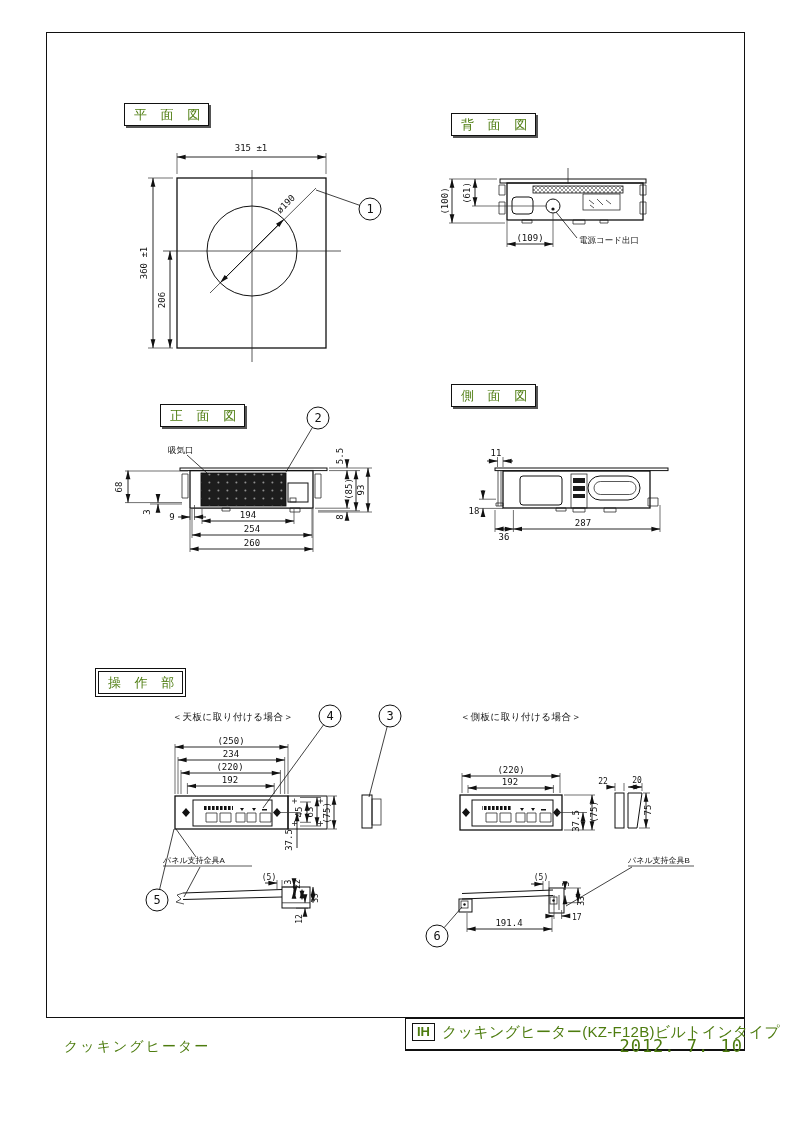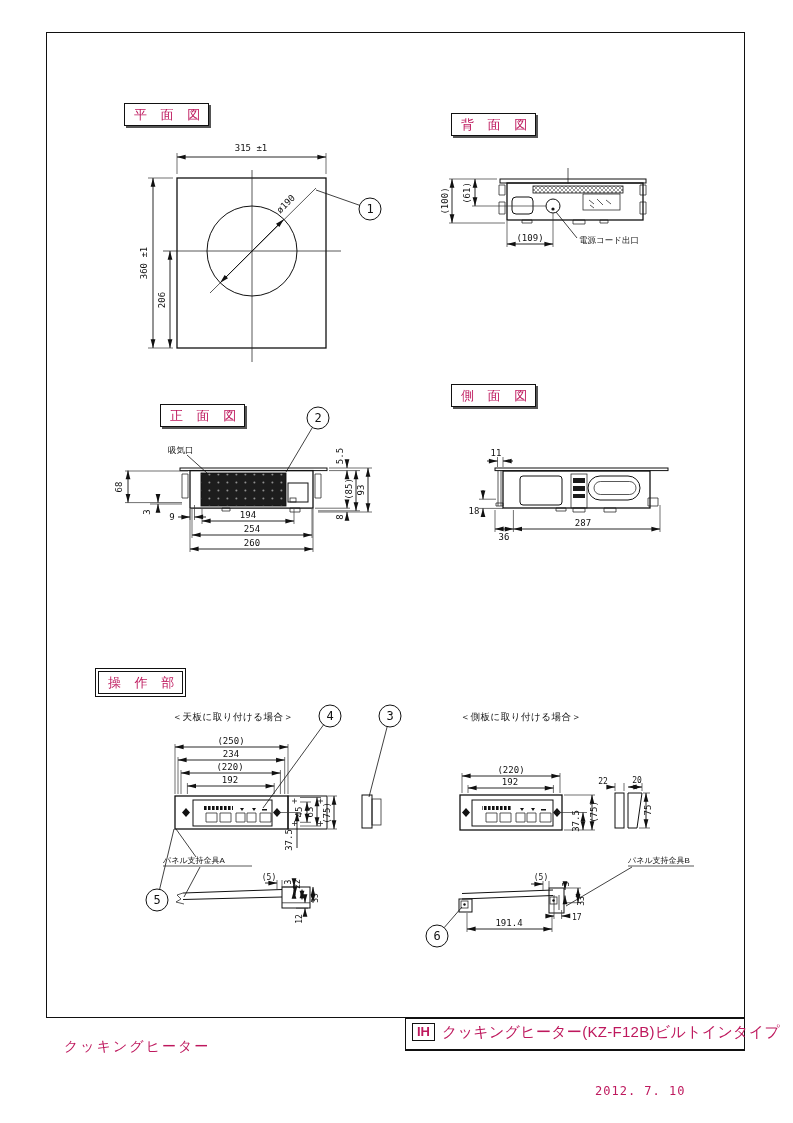--- a/index.html
+++ b/index.html
@@ -1,17 +1,17 @@
 <!DOCTYPE html>
 <html><head>
 <meta charset="utf-8">
 <style>
   html,body{margin:0;padding:0;background:#eee;}
   #page{position:relative;width:793px;height:1123px;background:#fff;overflow:hidden;
-        font-family:"Liberation Sans",sans-serif;color:#be185d;}
+        font-family:"Liberation Sans",sans-serif;color:#4d7c0f;}
   #frame{position:absolute;left:46px;top:32px;width:697px;height:984px;border:1.6px solid #111;}
   .sec-label{position:absolute;background:#fff;border:1.7px solid #111;box-shadow:2px 2px 0 0 #555;
              font-size:13px;letter-spacing:5px;padding:4px 3px 4px 9px;line-height:1;}
   .sec-label.dbl{box-shadow:none;outline:1.4px solid #111;outline-offset:2px;}
   svg text{fill:#111;}
   .dt{font-family:"DejaVu Sans Mono",monospace;font-size:9px;text-anchor:middle;}
   .dts{font-family:"DejaVu Sans Mono",monospace;font-size:8px;text-anchor:middle;}
   .jt{font-family:"Liberation Sans",sans-serif;font-size:8.5px;}
   .cap{font-family:"Liberation Sans",sans-serif;font-size:9.5px;text-anchor:middle;letter-spacing:0.5px;}
   .bal{font-family:"DejaVu Sans Mono",monospace;font-size:12px;text-anchor:middle;}
@@ -20,22 +20,22 @@
   .thin{fill:none;stroke:#222;stroke-width:0.75;}
   .ext{fill:none;stroke:#333;stroke-width:0.7;}
   .dim{fill:none;stroke:#111;stroke-width:0.9;marker-start:url(#arw);marker-end:url(#arw);}
   .dime{fill:none;stroke:#111;stroke-width:0.9;marker-end:url(#arw);}
   .ldr{fill:none;stroke:#111;stroke-width:0.8;}
   #titleblock{position:absolute;left:405px;top:1018px;width:338px;border:1.6px solid #111;background:#fff;}
   #tb-row1{display:flex;align-items:flex-start;border-bottom:1.4px solid #111;padding:4px 6px;height:22px;}
   #tb-badge{border:1.8px solid #111;font-weight:bold;font-size:13px;padding:0 4px;margin-right:7px;line-height:1.2;}
   #tb-product{font-size:15px;letter-spacing:0.3px;white-space:nowrap;}
   #tb-row2{text-align:center;font-size:12.5px;letter-spacing:1px;padding:6px 0;height:18px;}
-  #tb-date{position:absolute;left:595px;top:1084px;width:148px;text-align:left;
-           font-family:"DejaVu Sans Mono",monospace;font-size:12px;letter-spacing:1px;}
+  #tb-date{position:absolute;left:595px;top:1036px;width:148px;text-align:right;
+           font-family:"DejaVu Sans Mono",monospace;font-size:17px;letter-spacing:1px;}
   #company{position:absolute;left:64px;top:1038px;font-size:14px;letter-spacing:2px;}
 </style>
 </head>
 <body>
 
 <div id="page">
   <div id="frame"></div>
 
   <div class="sec-label" style="left:124px;top:103px;">平 面 図</div>
   <div class="sec-label" style="left:451px;top:113px;">背 面 図</div>

